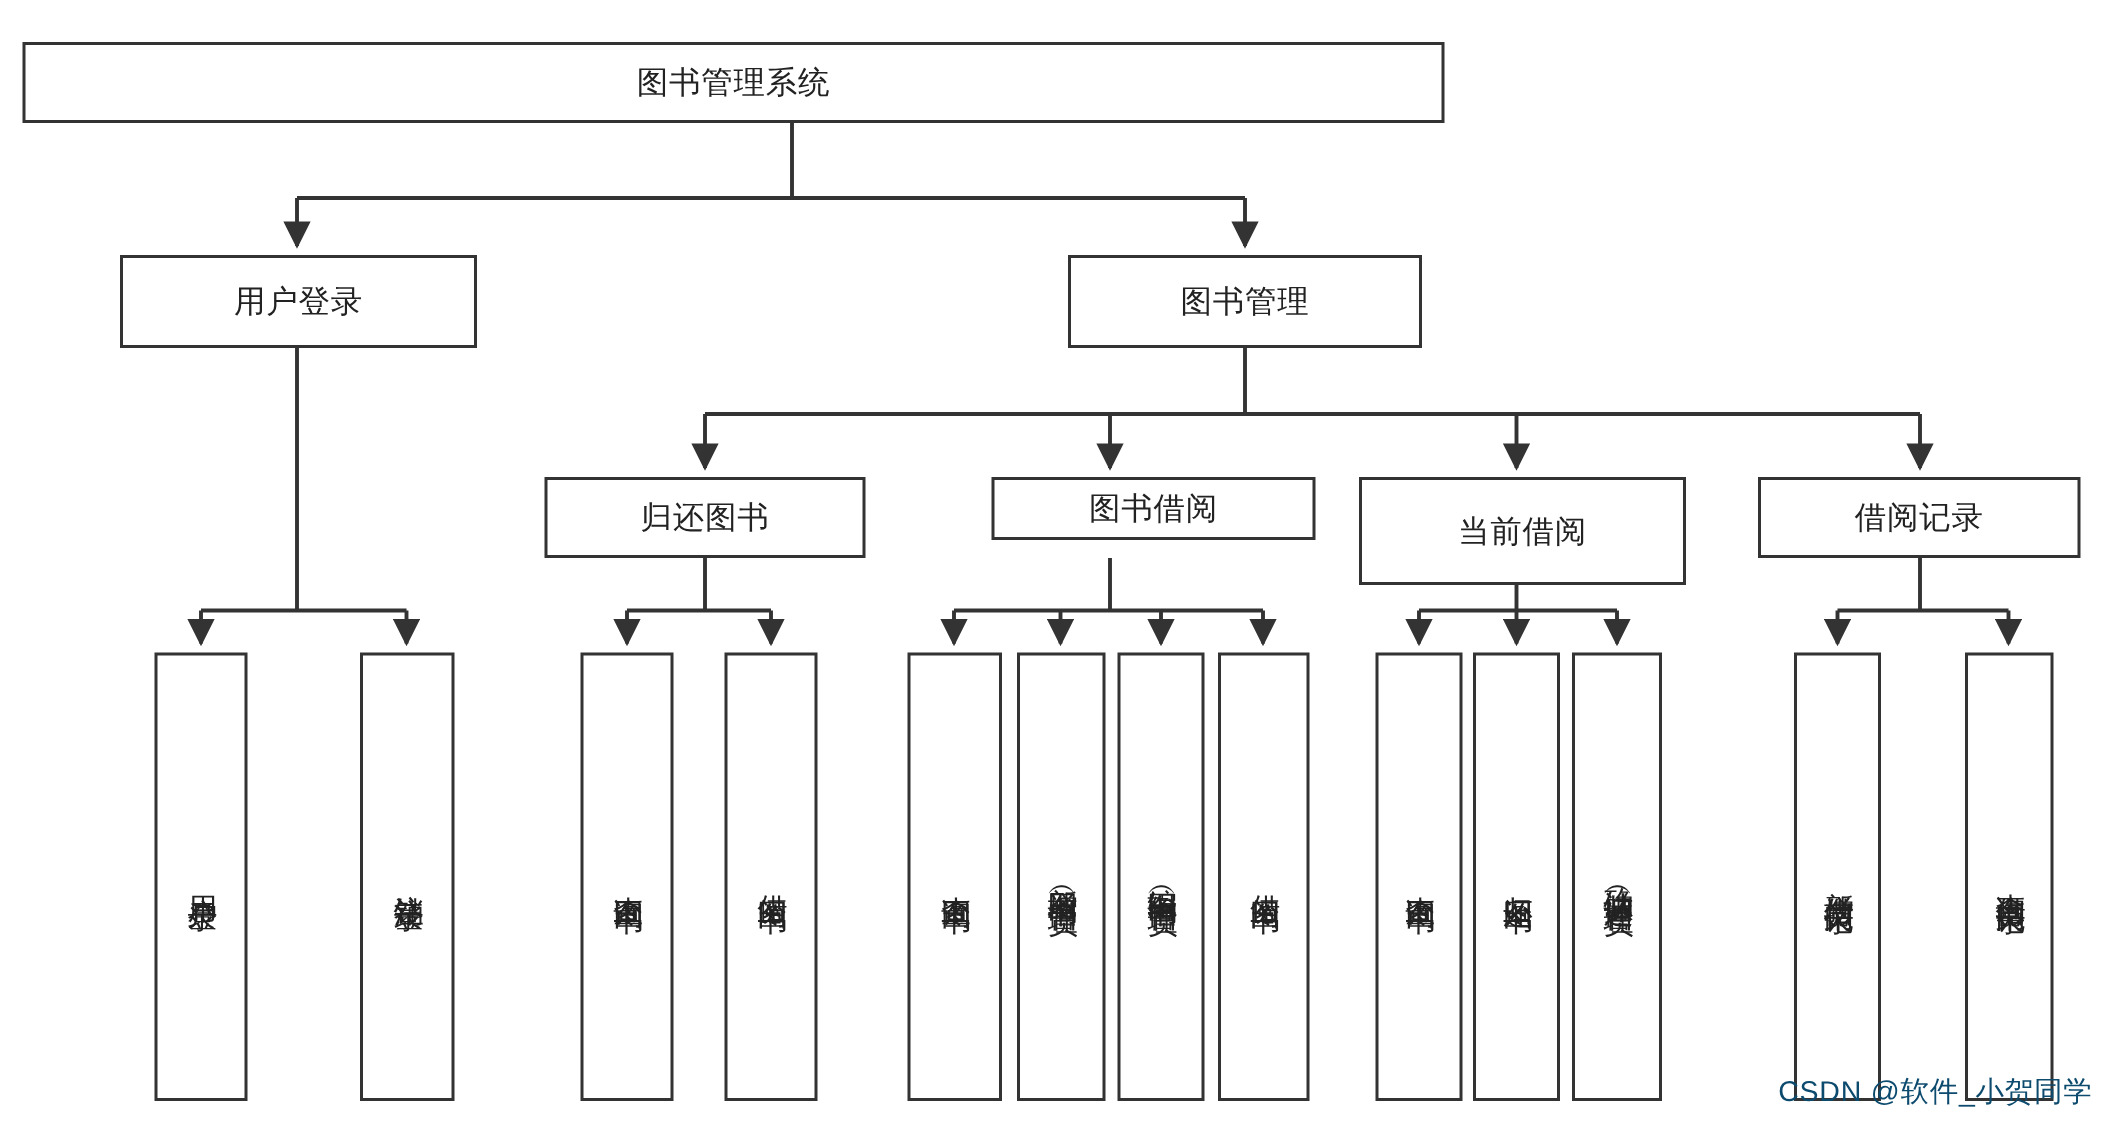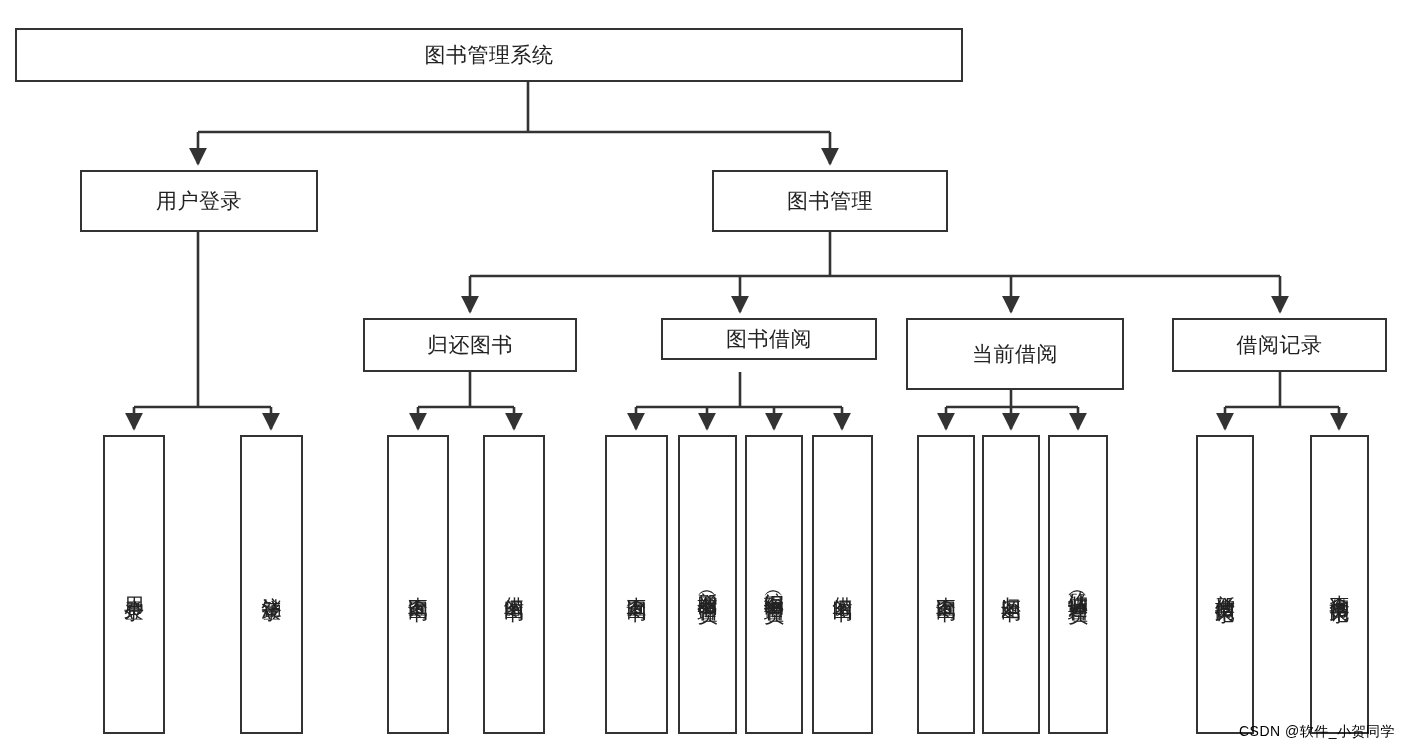--- a/index.html
+++ b/index.html
@@ -52,22 +52,22 @@
     left: 0;
     top: 0;
     width: 1405px;
     height: 747px;
     pointer-events: none;
   }
   .watermark {
     position: absolute;
     right: 10px;
     bottom: 6px;
-    font-size: 14px;
-    color: #000000;
+    font-size: 19px;
+    color: #0c4a6e;
     white-space: nowrap;
     letter-spacing: 0.5px;
   }
 </style>
 </head>
 <body>
 
 <div id="canvas">
 
   <svg id="wires" viewBox="0 0 1405 747" xmlns="http://www.w3.org/2000/svg">

